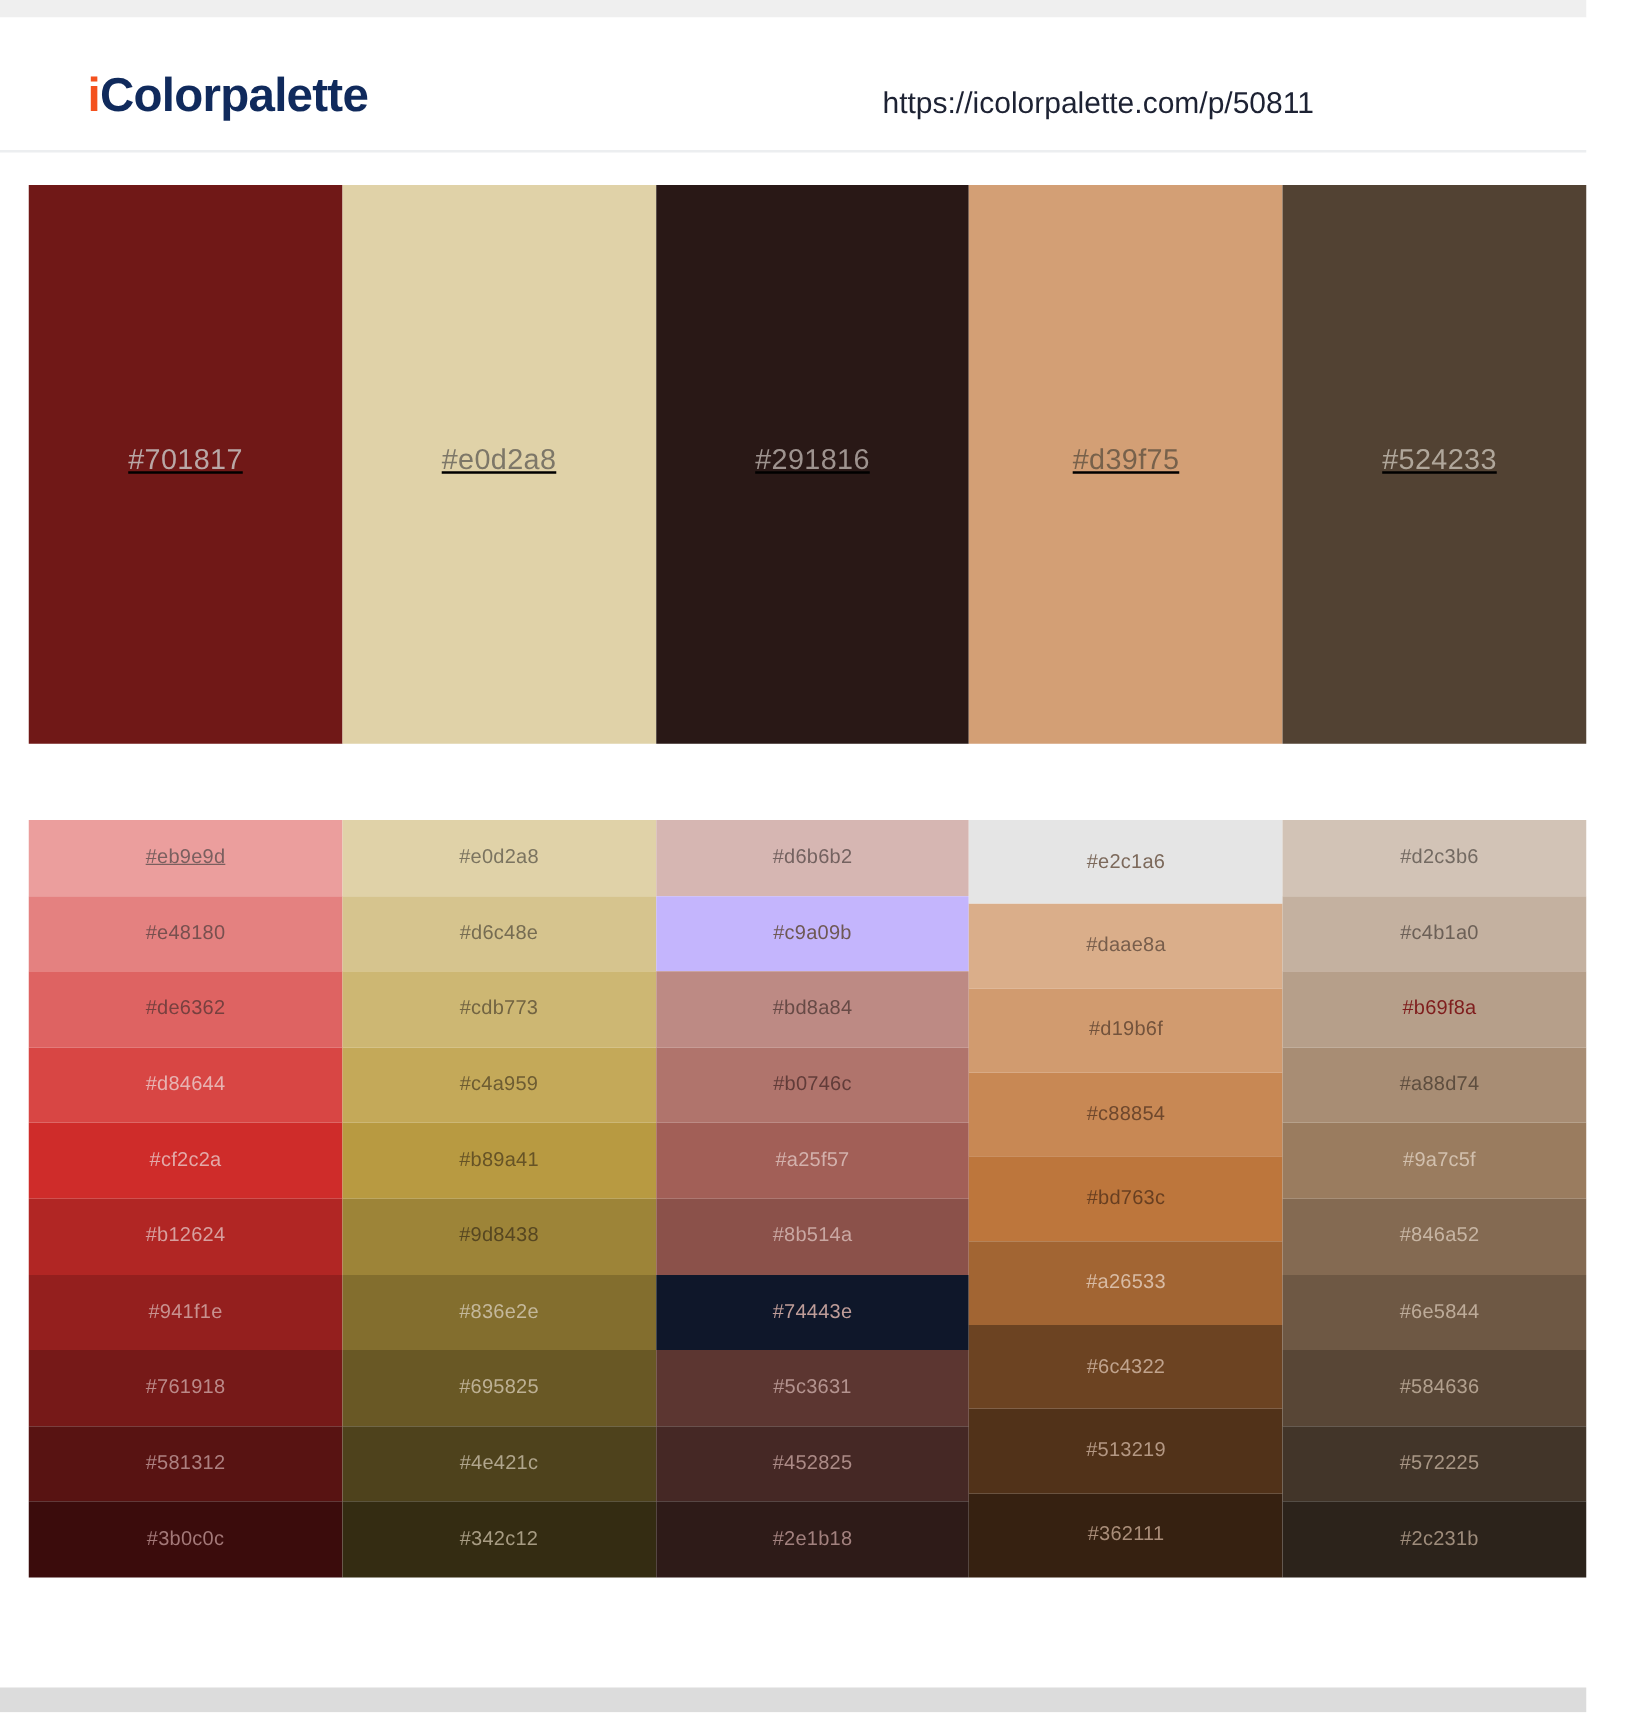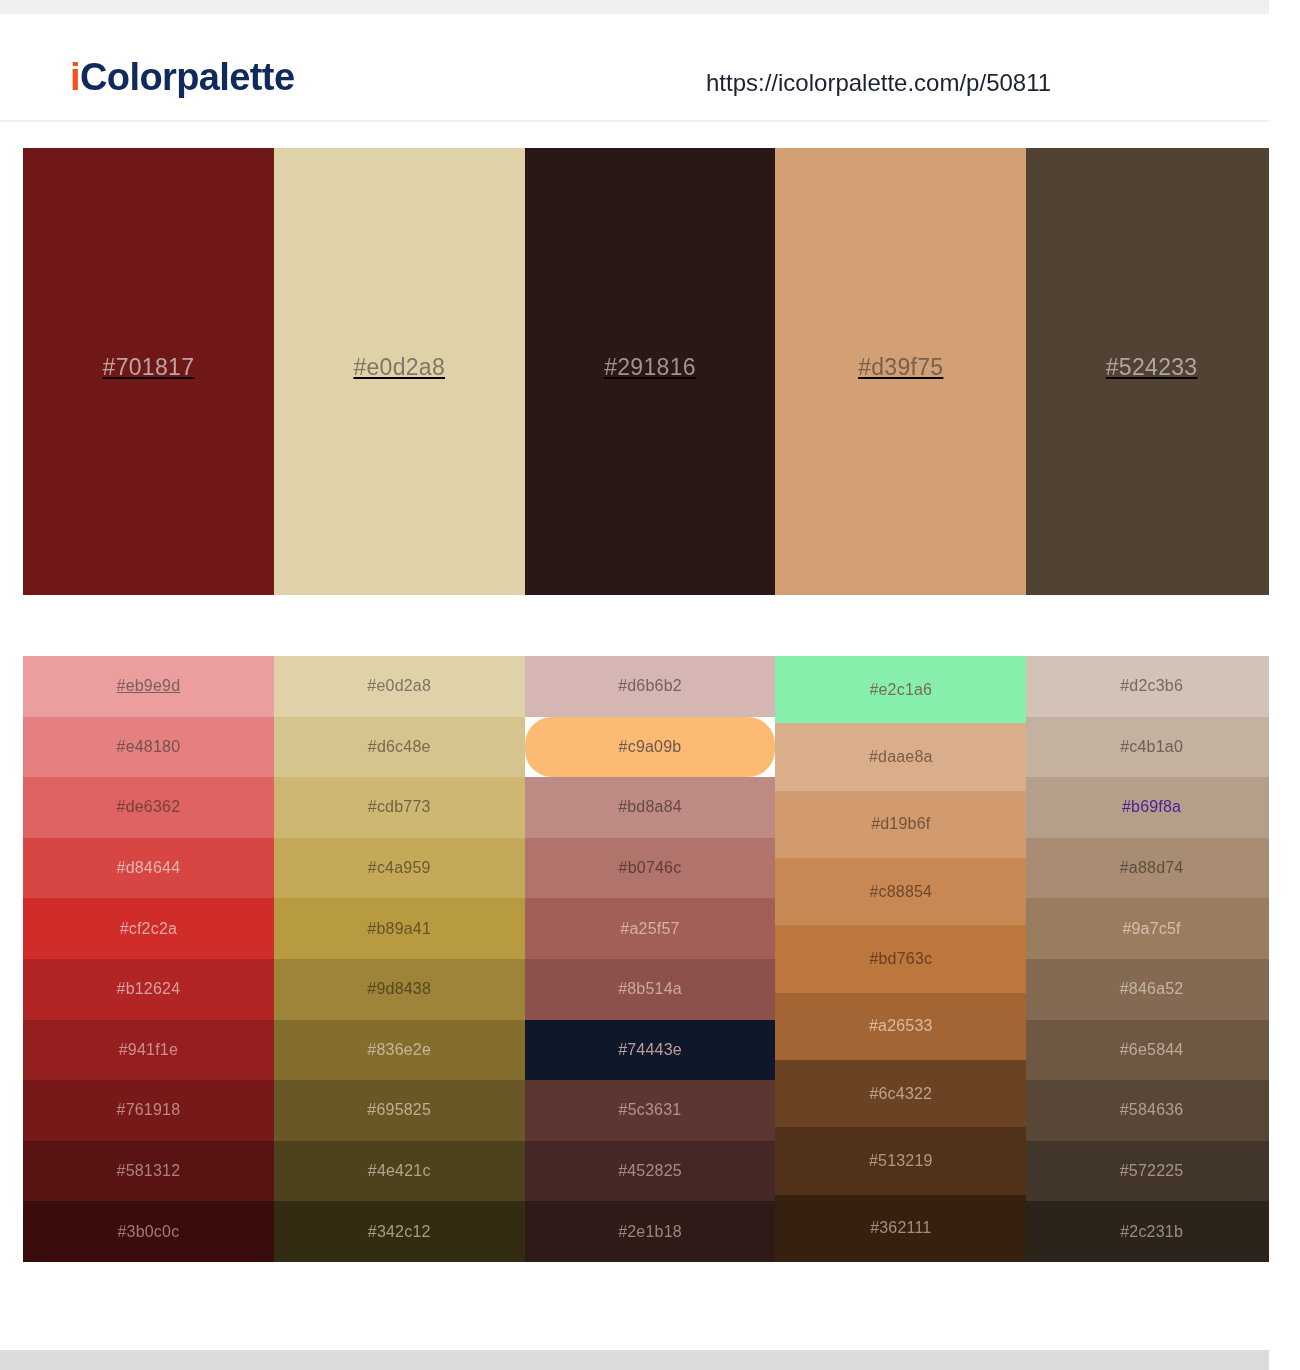--- a/index.html
+++ b/index.html
@@ -216,21 +216,21 @@
           <span class="hexlabel" style="color: rgb(176, 165, 140);">#4e421c</span>
         </div>
         <div class="shade-cell" style="background: rgb(52, 44, 18);">
           <span class="hexlabel" style="color: rgb(167, 156, 131);">#342c12</span>
         </div>
       </div>
       <div class="shade-col">
         <div class="shade-cell" style="background: rgb(214, 182, 178);">
           <span class="hexlabel" style="color: rgb(116, 98, 96);">#d6b6b2</span>
         </div>
-        <div class="shade-cell" style="background: #fdba74; border-radius: 27px;">
+        <div class="shade-cell" style="background: #c4b5fd;">
           <span class="hexlabel" style="color: rgb(110, 88, 84);">#c9a09b</span>
         </div>
         <div class="shade-cell" style="background: rgb(189, 138, 132);">
           <span class="hexlabel" style="color: rgb(103, 74, 70);">#bd8a84</span>
         </div>
         <div class="shade-cell" style="background: rgb(176, 116, 108);">
           <span class="hexlabel" style="color: rgb(97, 60, 57);">#b0746c</span>
         </div>
         <div class="shade-cell" style="background: rgb(162, 95, 87);">
           <span class="hexlabel" style="color: rgb(211, 177, 172);">#a25f57</span>
@@ -245,21 +245,21 @@
           <span class="hexlabel" style="color: rgb(180, 147, 143);">#5c3631</span>
         </div>
         <div class="shade-cell" style="background: rgb(69, 40, 37);">
           <span class="hexlabel" style="color: rgb(171, 138, 134);">#452825</span>
         </div>
         <div class="shade-cell" style="background: rgb(46, 27, 24);">
           <span class="hexlabel" style="color: rgb(162, 129, 126);">#2e1b18</span>
         </div>
       </div>
       <div class="shade-col">
-        <div class="shade-cell" style="background: #86efac;">
+        <div class="shade-cell" style="background: #e5e5e5;">
           <span class="hexlabel" style="color: rgb(124, 105, 91);">#e2c1a6</span>
         </div>
         <div class="shade-cell" style="background: rgb(218, 174, 138);">
           <span class="hexlabel" style="color: rgb(120, 94, 76);">#daae8a</span>
         </div>
         <div class="shade-cell" style="background: rgb(209, 155, 111);">
           <span class="hexlabel" style="color: rgb(115, 83, 60);">#d19b6f</span>
         </div>
         <div class="shade-cell" style="background: rgb(200, 136, 84);">
           <span class="hexlabel" style="color: rgb(111, 72, 45);">#c88854</span>
@@ -281,21 +281,21 @@
         </div>
       </div>
       <div class="shade-col">
         <div class="shade-cell" style="background: rgb(210, 195, 182);">
           <span class="hexlabel" style="color: rgb(115, 106, 98);">#d2c3b6</span>
         </div>
         <div class="shade-cell" style="background: rgb(196, 177, 160);">
           <span class="hexlabel" style="color: rgb(108, 96, 87);">#c4b1a0</span>
         </div>
         <div class="shade-cell" style="background: rgb(182, 159, 138);">
-          <span class="hexlabel" style="color: #4c1d95;">#b69f8a</span>
+          <span class="hexlabel" style="color: #7f1d1d;">#b69f8a</span>
         </div>
         <div class="shade-cell" style="background: rgb(168, 141, 116);">
           <span class="hexlabel" style="color: rgb(94, 78, 63);">#a88d74</span>
         </div>
         <div class="shade-cell" style="background: rgb(154, 124, 95);">
           <span class="hexlabel" style="color: rgb(210, 192, 174);">#9a7c5f</span>
         </div>
         <div class="shade-cell" style="background: rgb(132, 106, 82); align-items: center;">
           <span class="hexlabel" style="color: rgb(199, 181, 163);">#846a52</span>
         </div>

